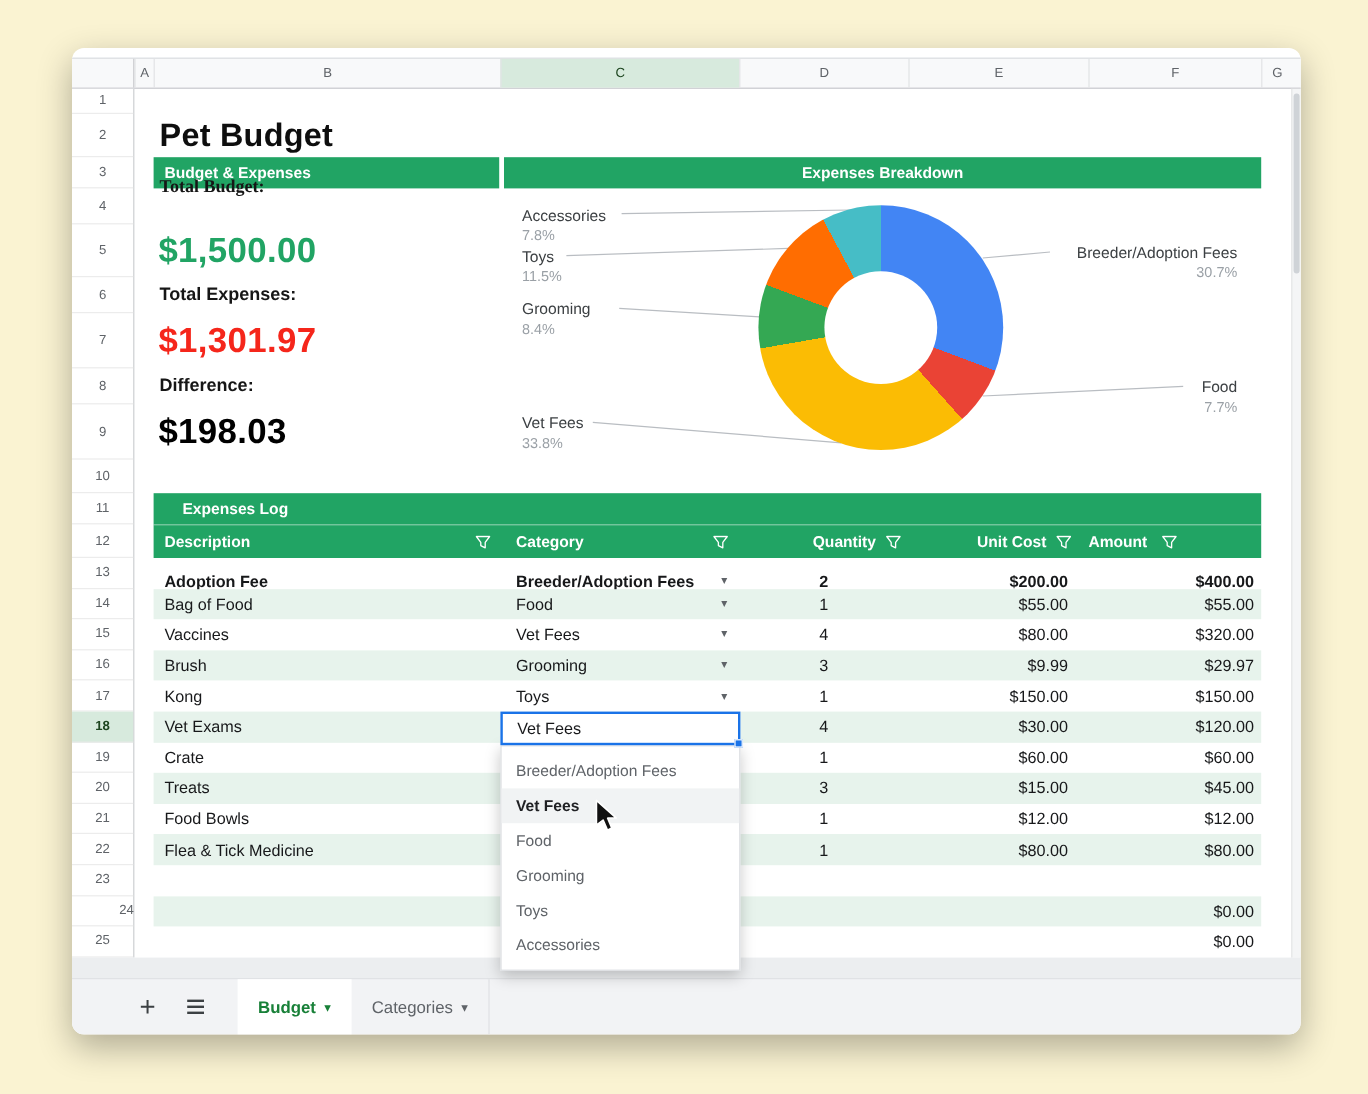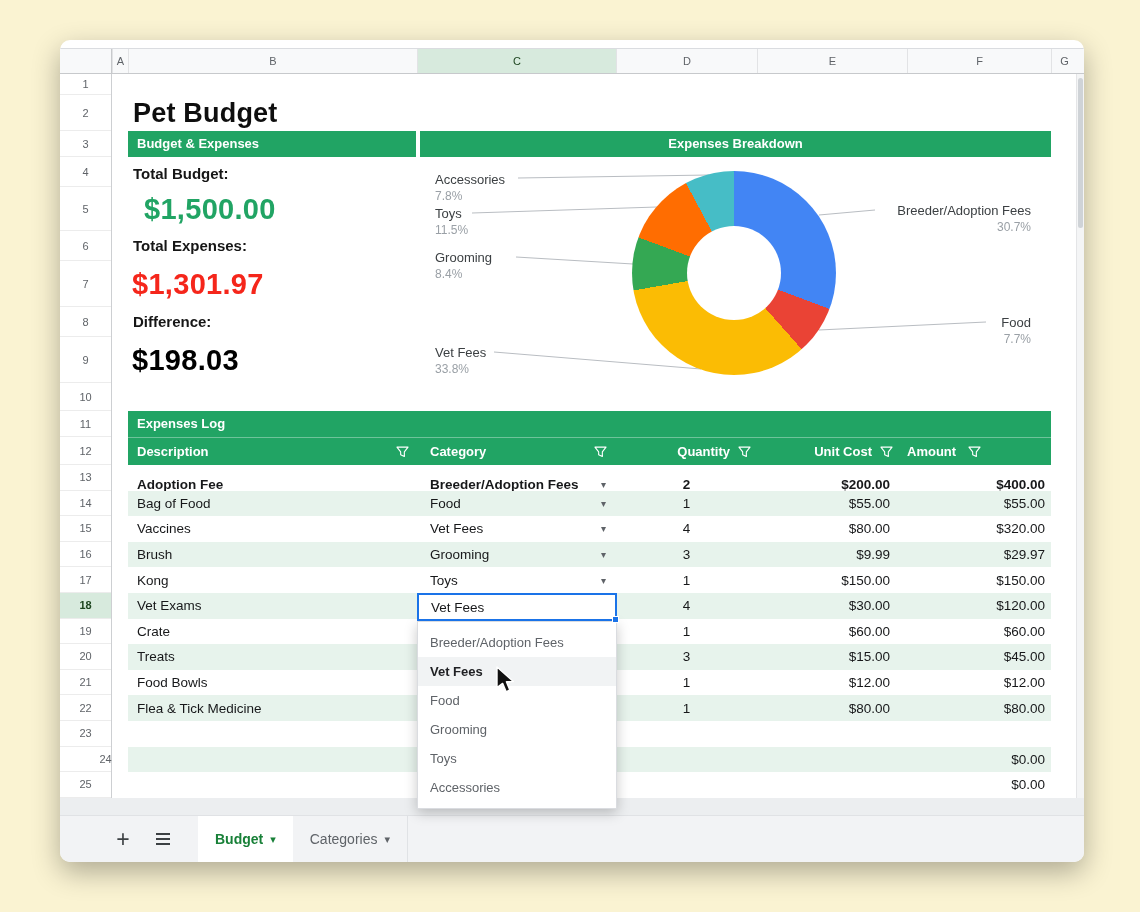--- a/index.html
+++ b/index.html
@@ -44,27 +44,27 @@
 
   
   .vscroll { position: absolute; right: 0; top: 34px; width: 8px; height: 724px; background: #F4F5F6; border-left: 1px solid #E4E5E7; z-index: 6; }
   .vthumb { position: absolute; left: 1px; top: 4px; width: 5px; height: 150px; background: #CFD3D7; border-radius: 3px; }
 
   
   .title { position: absolute; left: 73px; top: 55px; height: 36px; line-height: 36px; font-size: 27px; font-weight: 700; color: #0E0E0E; z-index: 2; letter-spacing: .2px; }
   .banner { position: absolute; height: 26px; line-height: 26px; background: var(--green, #21A464); color: #fff; font-size: 13px; font-weight: 700; z-index: 2; }
   .banner-left { left: 68px; top: 91px; width: 288px; padding-left: 9px; }
   .banner-right { left: 360px; top: 91px; width: 631px; text-align: center; }
-  .banner-log { left: 68px; top: 371px; width: 923px; padding-left: 9px; }
+  .banner-log { left: 68px; top: 371px; width: 923px; padding-left: 24px; }
 
   
   .sum-label { position: absolute; left: 73px; font-size: 15px; font-weight: 700; color: #161616; z-index: 2; }
   .sum-value { position: absolute; left: 72px; font-size: 29px; font-weight: 800; z-index: 2; letter-spacing: .3px; }
-  #sl1 { top: 119px; height: 30px; line-height: 30px; }
-  #sv1 { top: 147px; height: 44px; line-height: 44px; margin-left: 12px; }
+  #sl1 { top: 101px; height: 30px; line-height: 30px; font-family: Liberation Serif, serif; }
+  #sv1 { top: 147px; height: 44px; line-height: 44px; }
   #sl2 { top: 191px; height: 30px; line-height: 30px; }
   #sv2 { top: 221px; height: 46px; line-height: 46px; }
   #sl3 { top: 267px; height: 30px; line-height: 30px; }
   #sv3 { top: 297px; height: 46px; line-height: 46px; }
 
   
   .chart { position: absolute; left: 360px; top: 117px; width: 631px; height: 254px; z-index: 2; }
   .leaders { position: absolute; left: 0; top: 0; width: 631px; height: 254px; }
   .donut { position: absolute; left: 212px; top: 14px; width: 204px; height: 204px; border-radius: 50%; }
   .hole { position: absolute; left: 55px; top: 55px; width: 94px; height: 94px; border-radius: 50%; background: #fff; }

